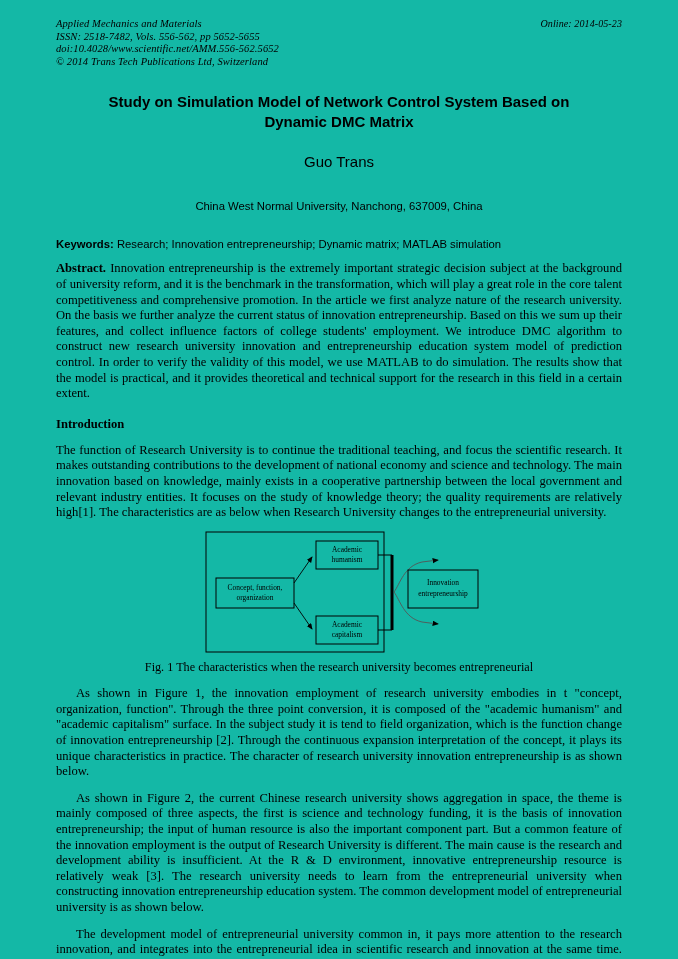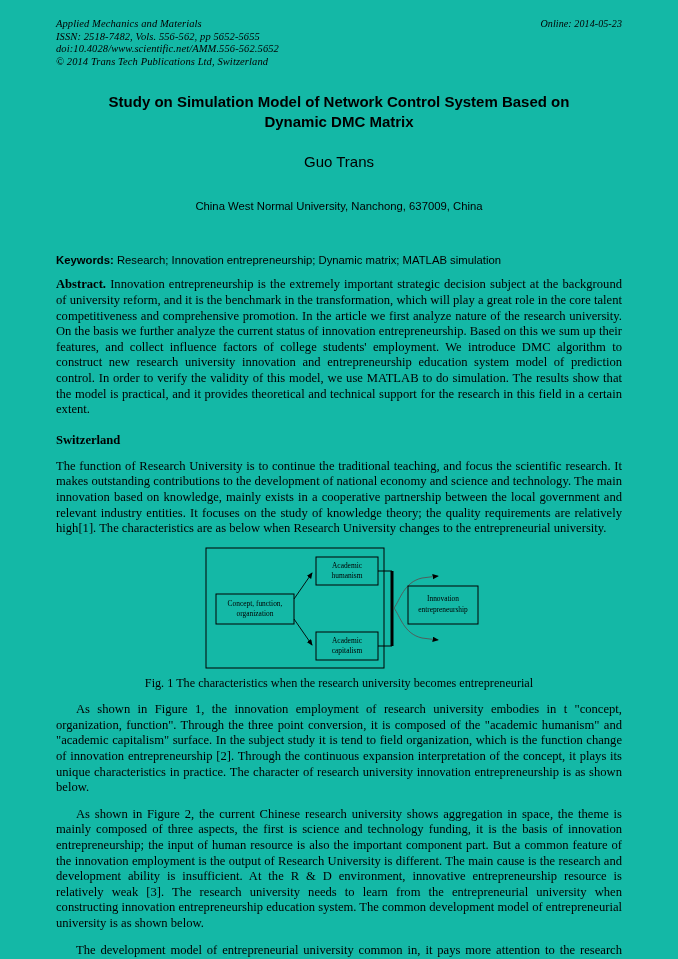--- a/index.html
+++ b/index.html
@@ -63,21 +63,21 @@
     font-family: "Liberation Sans", sans-serif;
     font-size: 11.3px;
     text-align: center;
     margin-top: 30px;
   }
 
   
   .keywords {
     font-family: "Liberation Sans", sans-serif;
     font-size: 11.3px;
-    margin-top: 42px;
+    margin-top: 26px;
   }
   .keywords .lbl { font-weight: bold; }
 
   
   .para {
     font-size: 12.6px;
     line-height: 15.6px;
     text-align: justify;
     text-justify: inter-word;
     margin-top: 11px;
@@ -132,21 +132,21 @@
     <div class="keywords">
       <span class="lbl">Keywords:</span>
       <span>Research; Innovation entrepreneurship; Dynamic matrix; MATLAB simulation</span>
     </div>
 
     <div class="para">
       <span class="lead">Abstract.</span>
       <span>Innovation entrepreneurship is the extremely important strategic decision subject at the background of university reform, and it is the benchmark in the transformation, which will play a great role in the core talent competitiveness and comprehensive promotion. In the article we first analyze nature of the research university. On the basis we further analyze the current status of innovation entrepreneurship. Based on this we sum up their features, and collect influence factors of college students' employment. We introduce DMC algorithm to construct new research university innovation and entrepreneurship education system model of prediction control. In order to verify the validity of this model, we use MATLAB to do simulation. The results show that the model is practical, and it provides theoretical and technical support for the research in this field in a certain extent.</span>
     </div>
 
-    <div class="section-head">Switzerland</div>
+    <div class="section-head">Introduction</div>
     <div class="para">The function of Research University is to continue the traditional teaching, and focus the scientific research. It makes outstanding contributions to the development of national economy and science and technology. The main innovation based on knowledge, mainly exists in a cooperative partnership between the local government and relevant industry entities. It focuses on the study of knowledge theory; the quality requirements are relatively high[1]. The characteristics are as below when Research University changes to the entrepreneurial university.</div>
 
     <div class="figure-wrap">
       <svg class="figure-svg" width="290" height="128" viewBox="0 0 290 128">
 
         <rect x="12" y="6" width="178" height="120" fill="none" stroke="#000" stroke-width="1"></rect>
 
         <rect x="22" y="52" width="78" height="30" fill="none" stroke="#000" stroke-width="1"></rect>
         <text class="fig-label" x="61" y="63.5" text-anchor="middle">Concept, function,</text>
         <text class="fig-label" x="61" y="73.5" text-anchor="middle">organization</text>

